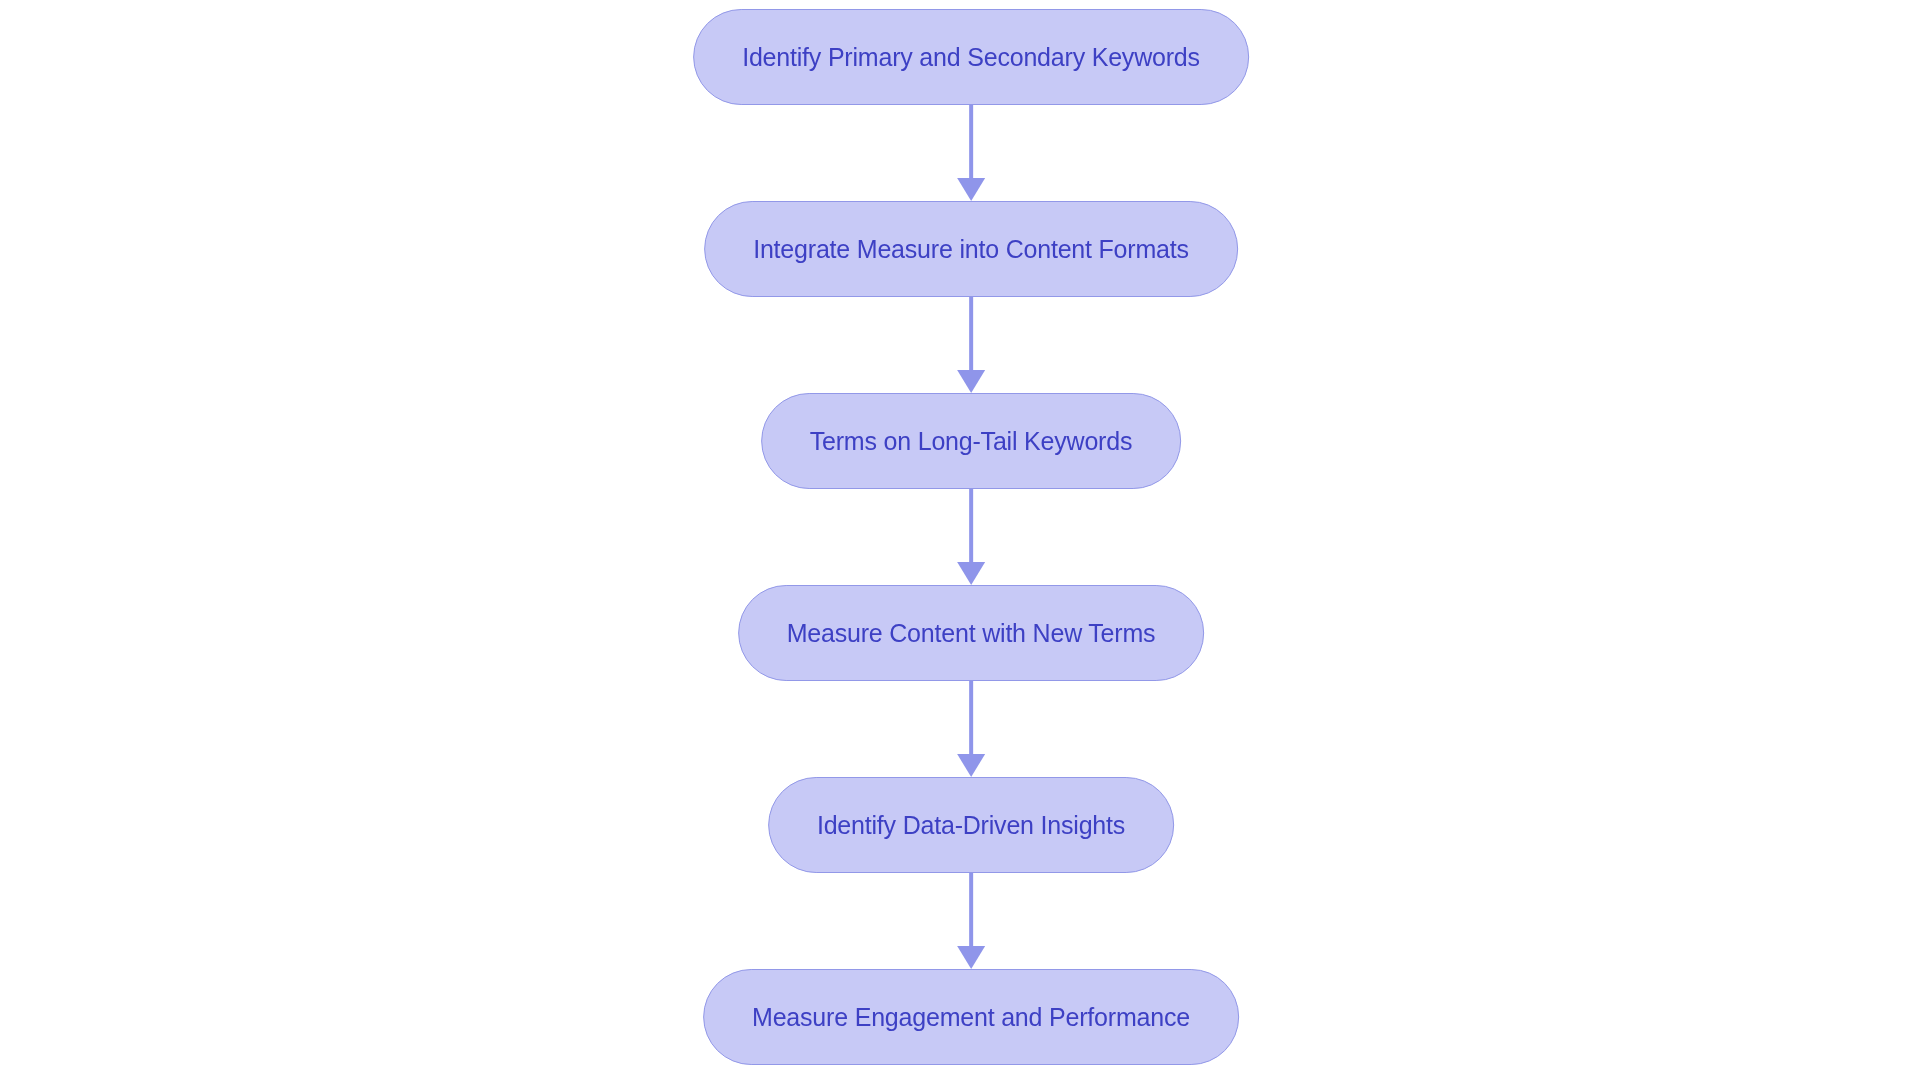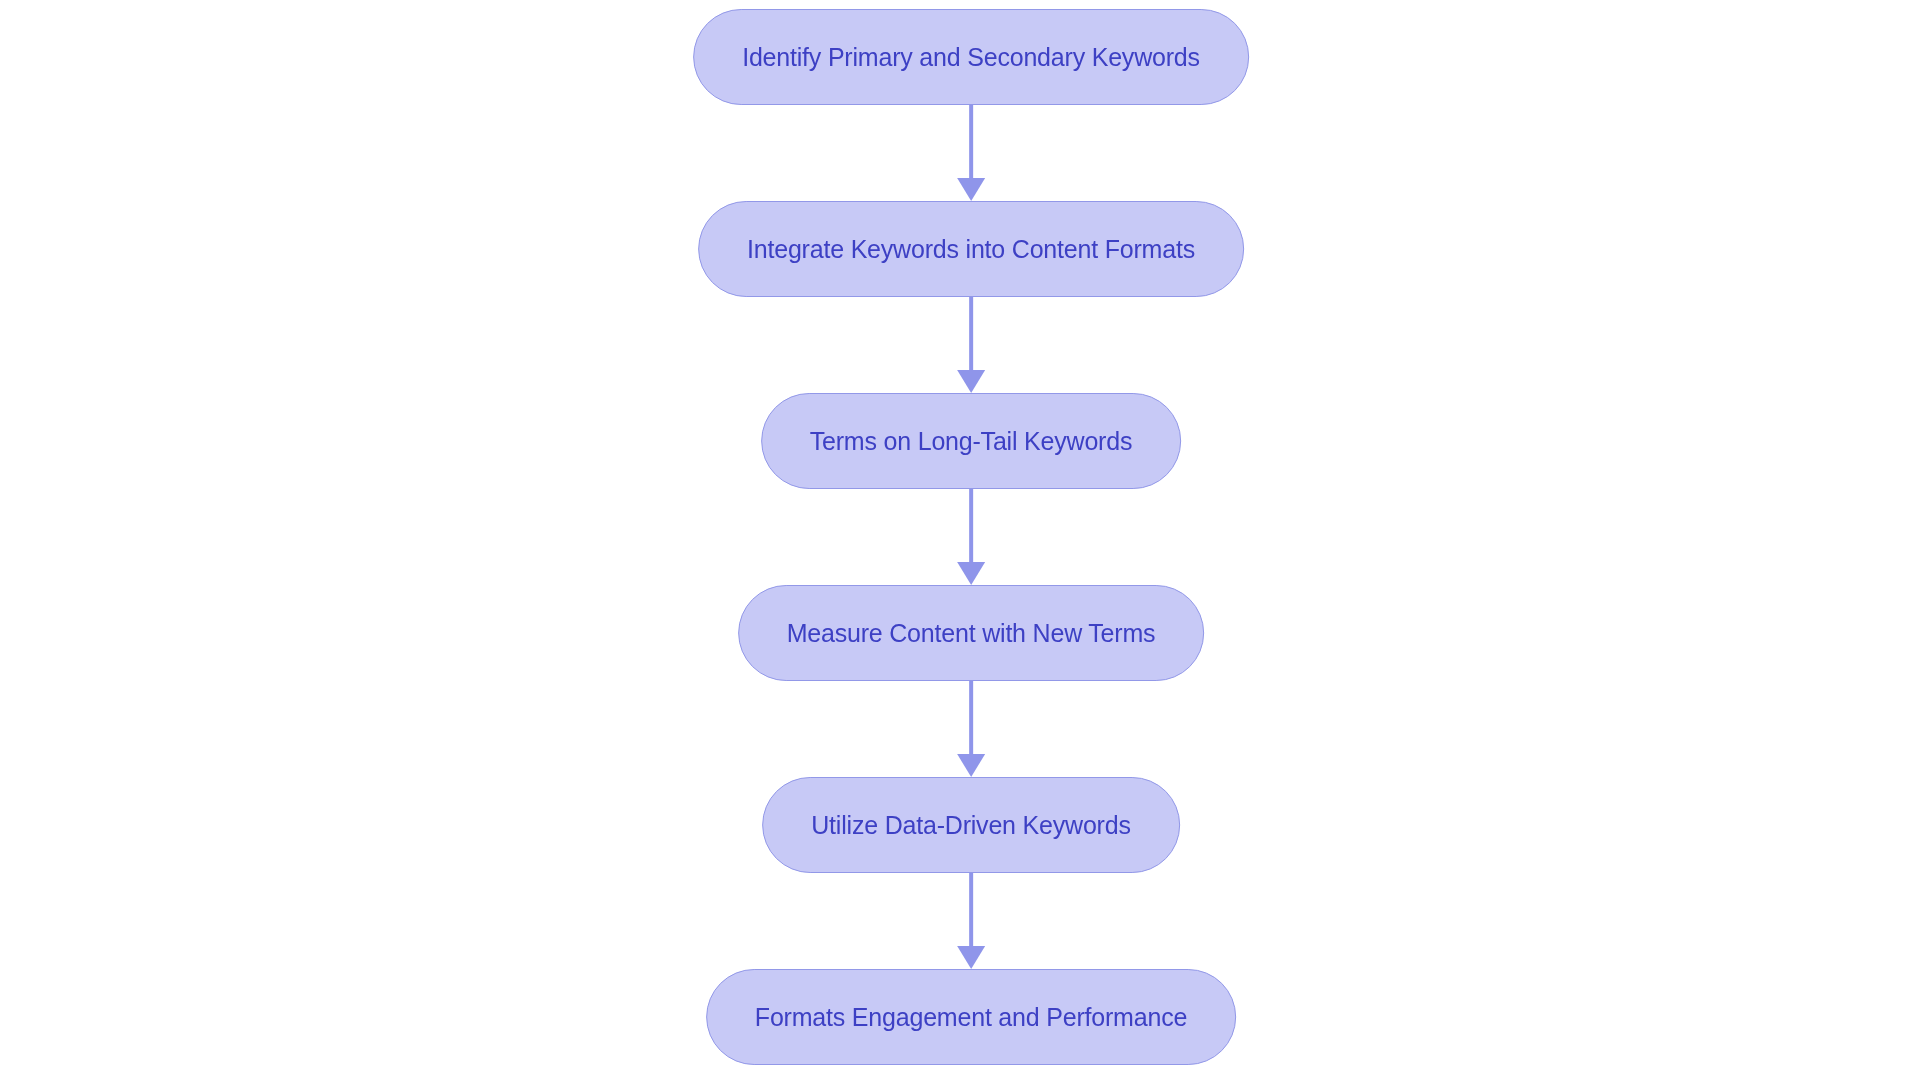--- a/index.html
+++ b/index.html
@@ -71,21 +71,21 @@
     <div class="flow-node">
       <span>Identify Primary and Secondary Keywords</span>
     </div>
 
     <div class="flow-arrow">
       <div class="shaft"></div>
       <div class="head"></div>
     </div>
 
     <div class="flow-node">
-      <span>Integrate Keywords into Content Formats</span>
+      <span>Integrate Measure into Content Formats</span>
     </div>
 
     <div class="flow-arrow">
       <div class="shaft"></div>
       <div class="head"></div>
     </div>
 
     <div class="flow-node">
       <span>Terms on Long-Tail Keywords</span>
     </div>
@@ -98,26 +98,26 @@
     <div class="flow-node">
       <span>Measure Content with New Terms</span>
     </div>
 
     <div class="flow-arrow">
       <div class="shaft"></div>
       <div class="head"></div>
     </div>
 
     <div class="flow-node">
-      <span>Utilize Data-Driven Keywords</span>
+      <span>Identify Data-Driven Insights</span>
     </div>
 
     <div class="flow-arrow">
       <div class="shaft"></div>
       <div class="head"></div>
     </div>
 
     <div class="flow-node">
-      <span>Formats Engagement and Performance</span>
+      <span>Measure Engagement and Performance</span>
     </div>
 
   </div>
 </div>
 
 </body></html>

